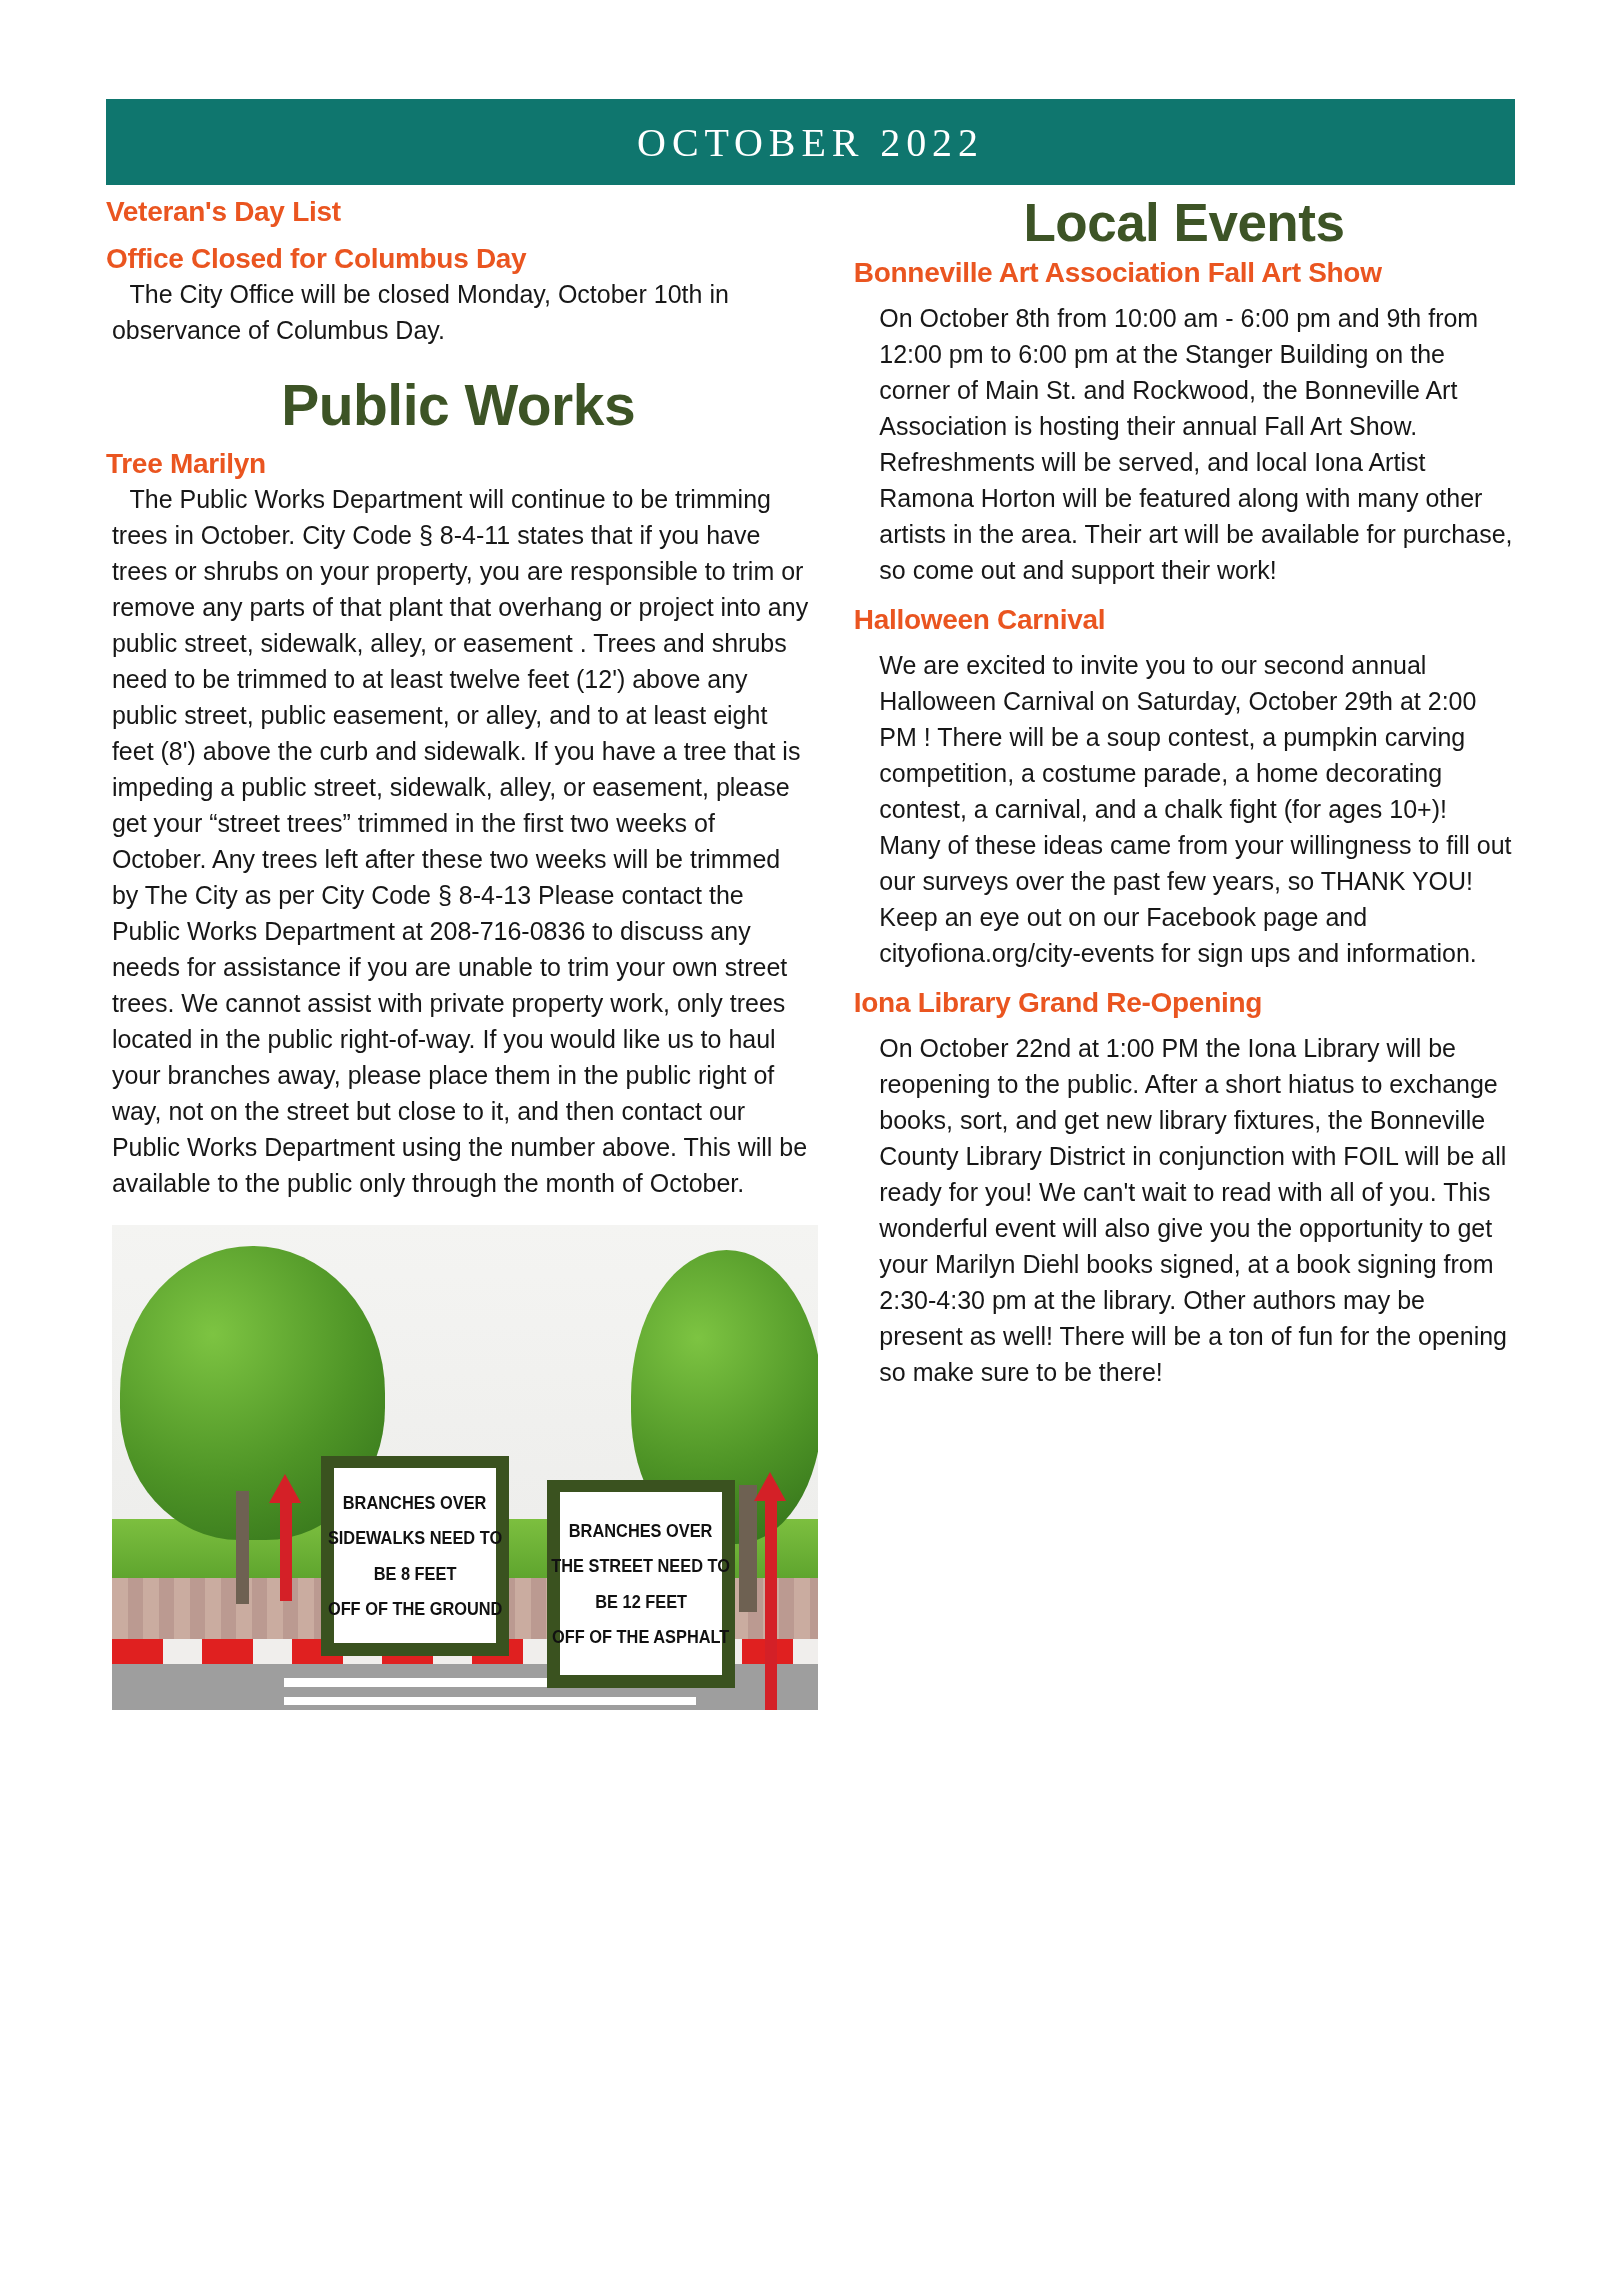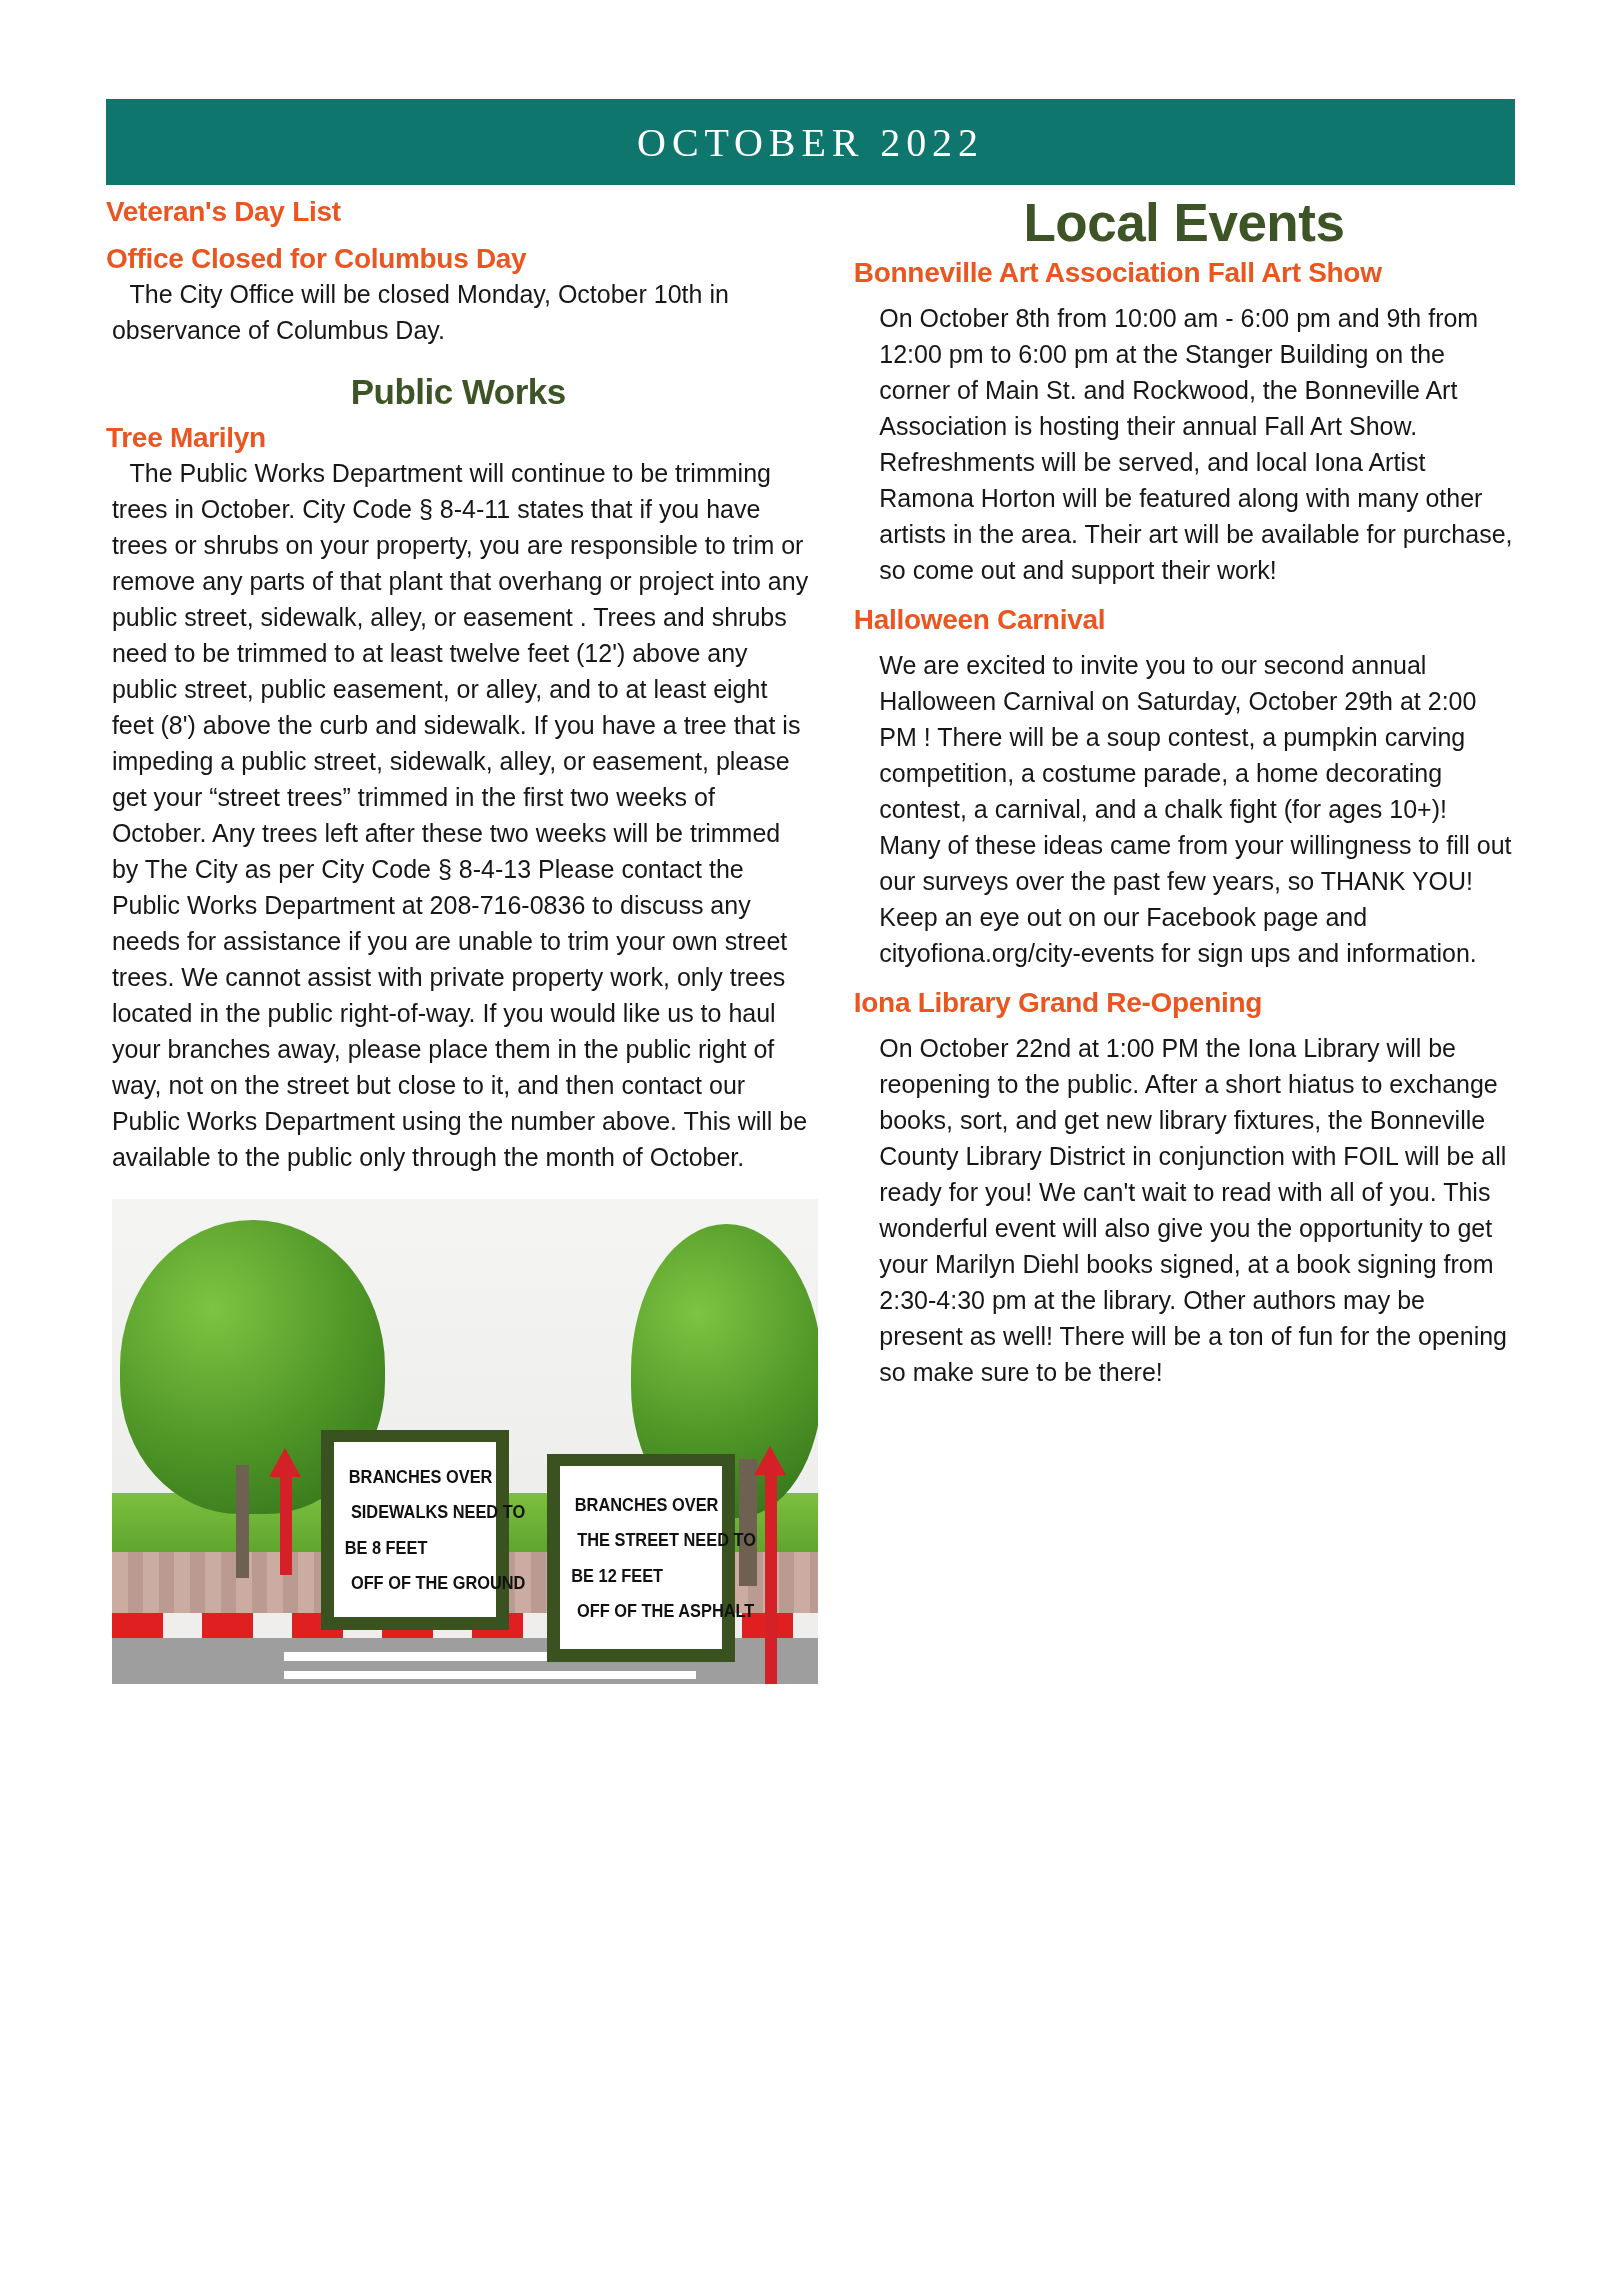--- a/index.html
+++ b/index.html
@@ -66,21 +66,21 @@
     font-size: 28px;
     line-height: 1.12;
     margin: 0 0 2px 0;
     letter-spacing: -0.3px;
   }
   .section-head.tight { margin-top: 15.7px; }
 
   .big-title {
     color: #3d5426;
     font-weight: bold;
-    font-size: 35px;
+    font-size: 57px;
     text-align: center;
     margin: 23.5px 0 9.8px 0;
     letter-spacing: -0.5px;
   }
   .big-title.right-title {
     font-size: 53px;
     margin: -3.9px 0 3.9px 0;
   }
 
   .body-text {
@@ -196,21 +196,21 @@
     background: #3a521f;
     padding: 12.7px;
     box-sizing: border-box;
   }
   .sign-inner {
     background: #ffffff;
     width: 100%;
     height: 100%;
     display: flex;
     flex-direction: column;
-    align-items: flex-start;
+    align-items: center;
     justify-content: center;
     padding: 7.8px 5.9px;
     box-sizing: border-box;
   }
   .sign-line {
     font-family: "Liberation Sans Narrow", "Liberation Sans", sans-serif;
     font-weight: bold;
     font-size: 18.6px;
     line-height: 1.9;
     color: #111111;

